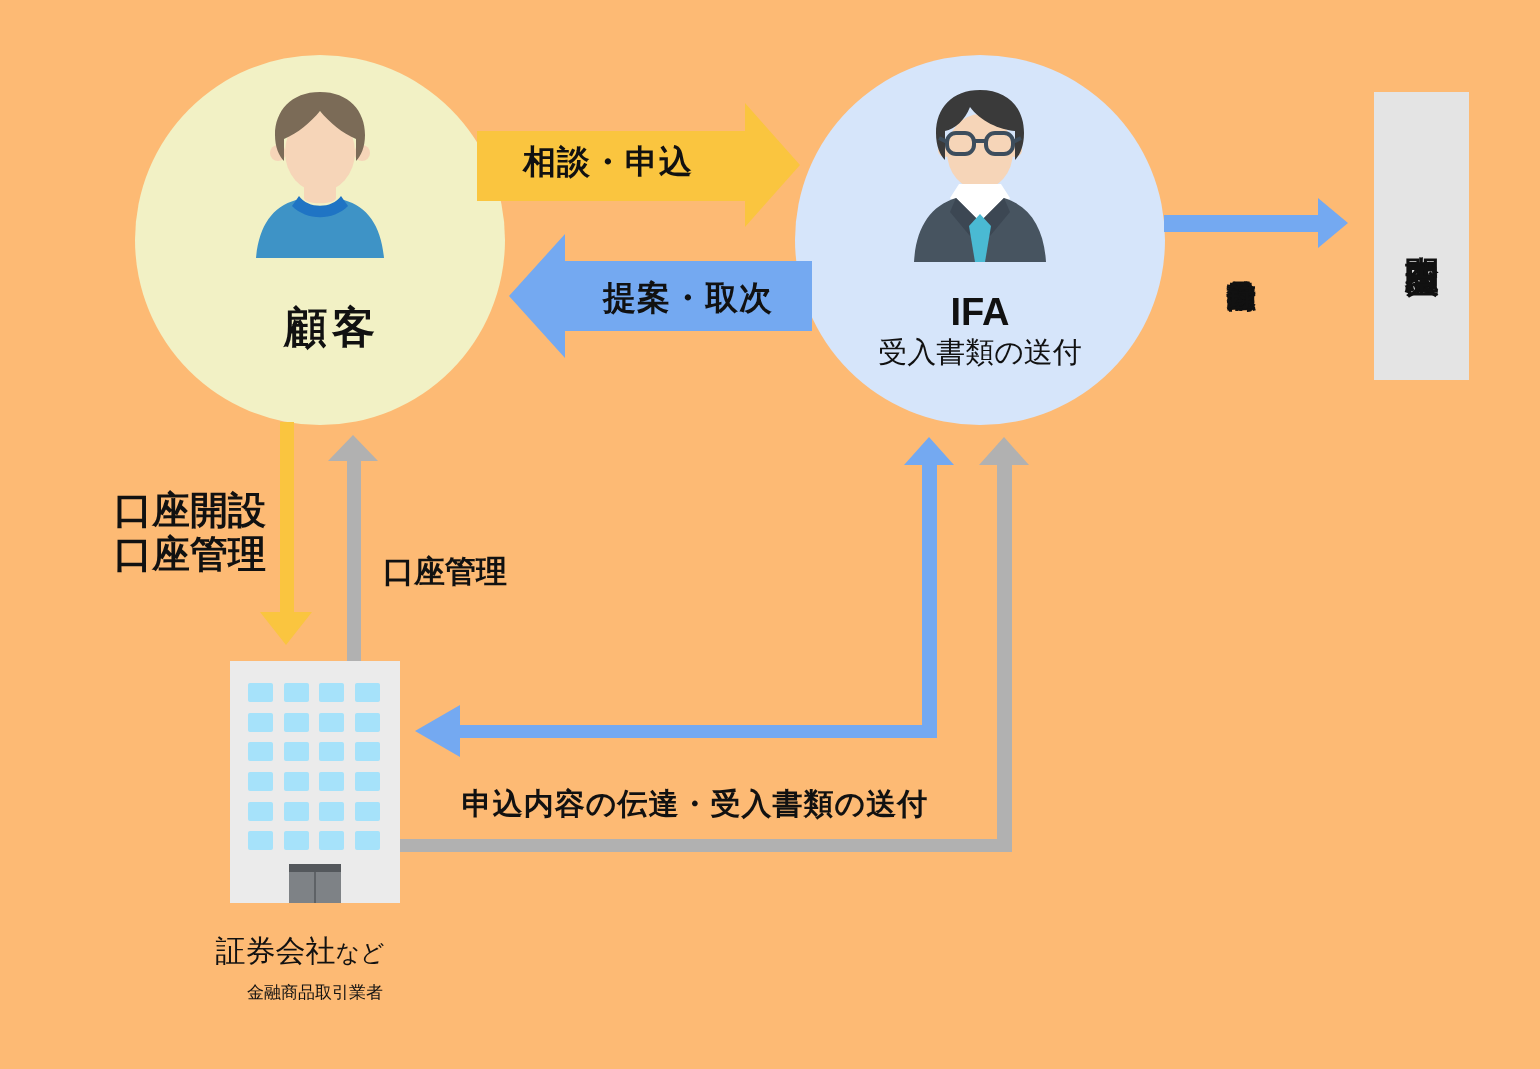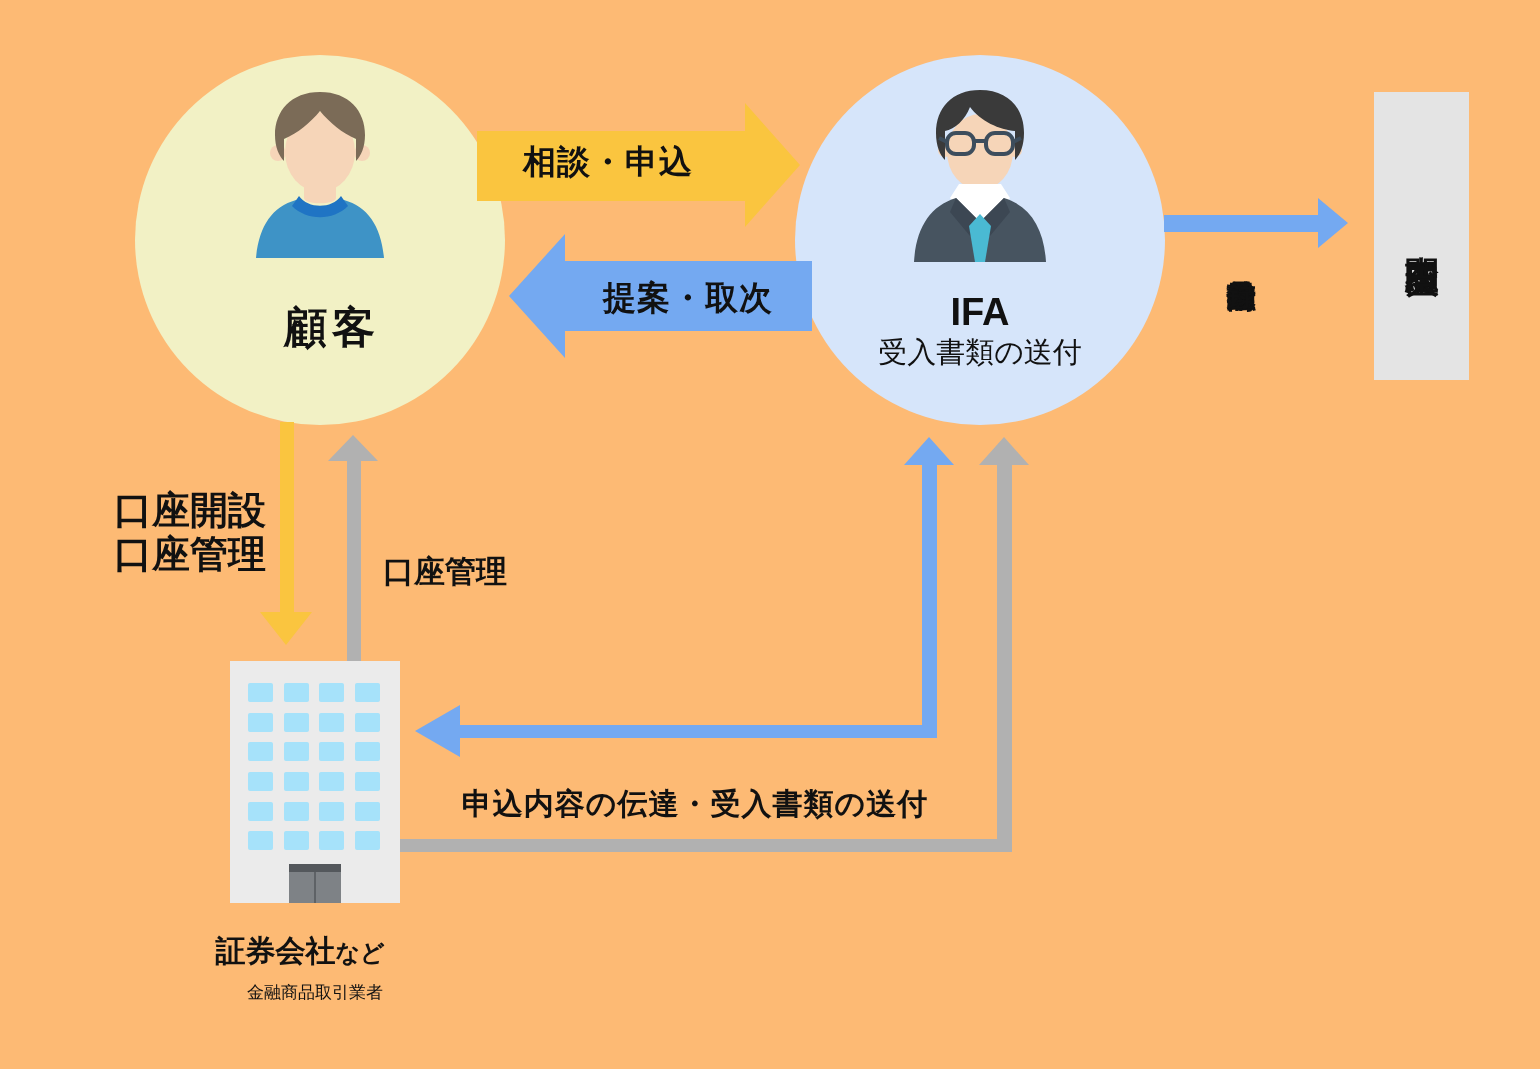--- a/index.html
+++ b/index.html
@@ -14,22 +14,22 @@
   #lbl-ifa{left:980px;top:313px;font-size:38px;}
   #lbl-ifa-sub{left:980px;top:353px;font-size:29px;font-weight:400;}
   #minister-box{position:absolute;left:1374px;top:92px;width:95px;height:288px;background:#E4E4E4;display:flex;align-items:center;justify-content:center;}
   #lbl-minister{writing-mode:vertical-rl;font-size:33px;font-weight:700;color:#111;letter-spacing:2px;}
   #lbl-registration{left:1241px;top:258px;transform:translateX(-50%);writing-mode:vertical-rl;font-size:29px;}
   #lbl-account-open{left:190px;top:488px;transform:translateX(-50%);text-align:center;font-size:38px;line-height:44px;}
   #lbl-account-manage{left:383px;top:554px;font-size:31px;}
   #lbl-consignment{left:806px;top:692px;font-size:34px;}
   #lbl-transmission{left:695px;top:804px;font-size:30px;letter-spacing:1px;}
   #lbl-securities{left:300px;top:951px;display:flex;align-items:baseline;transform:translate(-50%,-50%);}
-  #lbl-securities .main{font-size:30px;font-weight:700;}
-  #lbl-securities .suffix{font-size:24px;font-weight:700;}
+  #lbl-securities .main{font-size:30px;font-weight:400;}
+  #lbl-securities .suffix{font-size:24px;font-weight:400;}
   #lbl-securities-sub{left:315px;top:993px;font-size:17px;font-weight:400;}
 </style>
 </head>
 <body>
 
 <div id="canvas">
 
   <svg id="diagram-svg" width="1540" height="1069" viewBox="0 0 1540 1069">
 
     <circle cx="320" cy="240" r="185" fill="#F2F1C5"></circle>

